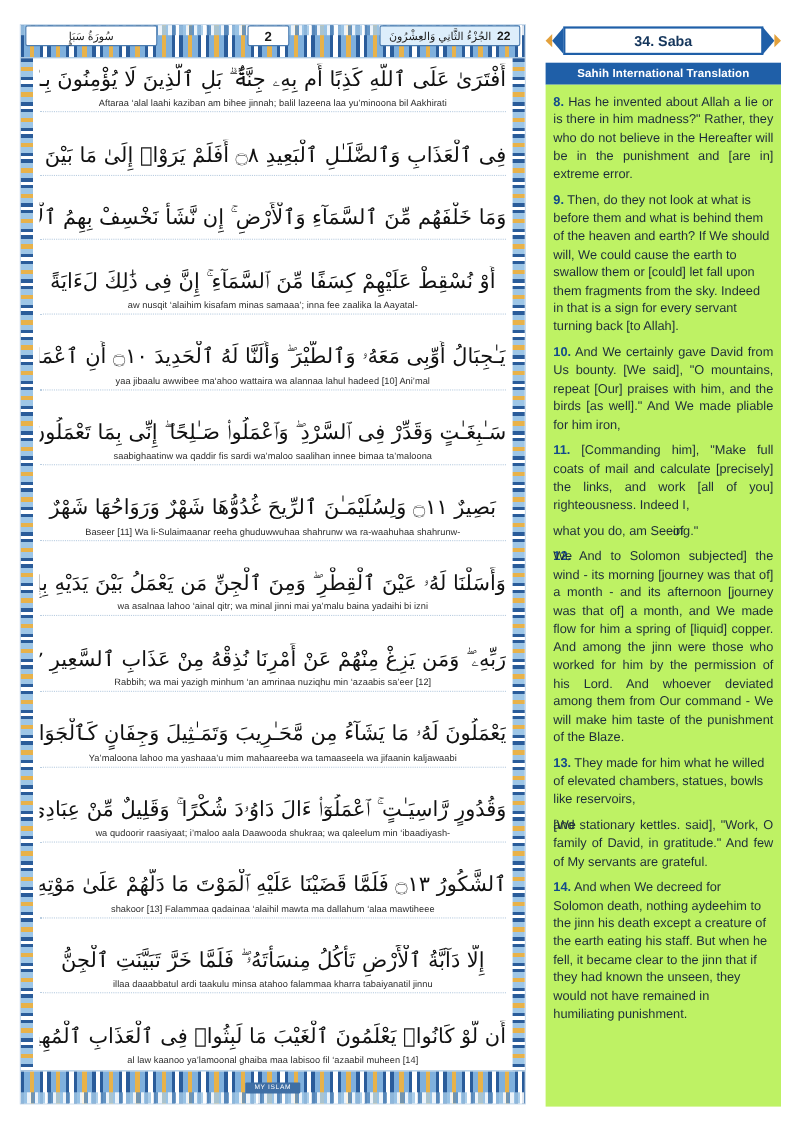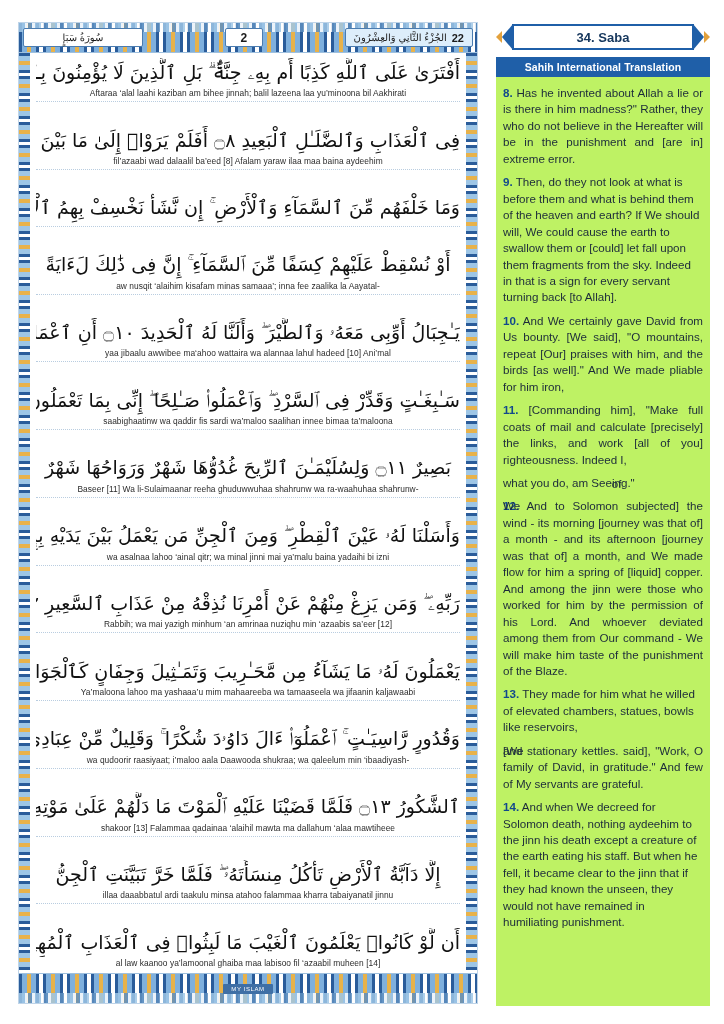--- a/index.html
+++ b/index.html
@@ -40,21 +40,20 @@
     background:
       repeating-linear-gradient(90deg,
         #2a5c9a 0px, #2a5c9a 3px,
         #7fb0dd 3px, #7fb0dd 8px,
         #e8b24a 8px, #e8b24a 12px,
         #7fb0dd 12px, #7fb0dd 17px,
         #2a5c9a 17px, #2a5c9a 20px,
         #ffffff 20px, #ffffff 24px);
     border-bottom: 1px solid #9fc0de;
     display: flex;
-    align-items: center;
     justify-content: space-between;
     padding: 0 4px;
   }
   .top-band::before {
     content: "";
     position: absolute; left: 0; right: 0; top: 0; height: 9px;
     background: repeating-linear-gradient(90deg,
       #9ec6e6 0px, #9ec6e6 6px, #ffffff 6px, #ffffff 9px,
       #5e8fc0 9px, #5e8fc0 13px, #ffffff 13px, #ffffff 16px);
     opacity: .85;
@@ -286,21 +285,20 @@
       <div class="rail left"></div>
       <div class="rail right"></div>
 
       <div class="verses">
         <div class="ayah-row">
           <div class="arabic">أَفْتَرَىٰ عَلَى ٱللَّهِ كَذِبًا أَم بِهِۦ جِنَّةٌۢ ۗ بَلِ ٱلَّذِينَ لَا يُؤْمِنُونَ بِٱلْءَاخِرَةِ</div>
           <div class="translit">Aftaraa ‘alal laahi kaziban am bihee jinnah; balil lazeena laa yu’minoona bil Aakhirati</div>
         </div>
         <div class="ayah-row">
           <div class="arabic">فِى ٱلْعَذَابِ وَٱلضَّلَـٰلِ ٱلْبَعِيدِ ۝٨ أَفَلَمْ يَرَوْا۟ إِلَىٰ مَا بَيْنَ أَيْدِيهِمْ</div>
-          <div class="translit">fil’azaabi wad dalaalil ba’eed [8] Afalam yaraw ilaa maa baina aydeehim</div>
         </div>
         <div class="ayah-row">
           <div class="arabic">وَمَا خَلْفَهُم مِّنَ ٱلسَّمَآءِ وَٱلْأَرْضِ ۚ إِن نَّشَأْ نَخْسِفْ بِهِمُ ٱلْأَرْضَ</div>
         </div>
         <div class="ayah-row">
           <div class="arabic">أَوْ نُسْقِطْ عَلَيْهِمْ كِسَفًا مِّنَ ٱلسَّمَآءِ ۚ إِنَّ فِى ذَٰلِكَ لَءَايَةً</div>
           <div class="translit">aw nusqit ‘alaihim kisafam minas samaaa’; inna fee zaalika la Aayatal-</div>
         </div>
         <div class="ayah-row">
           <div class="arabic">يَـٰجِبَالُ أَوِّبِى مَعَهُۥ وَٱلطَّيْرَ ۖ وَأَلَنَّا لَهُ ٱلْحَدِيدَ ۝١٠ أَنِ ٱعْمَلْ</div>

